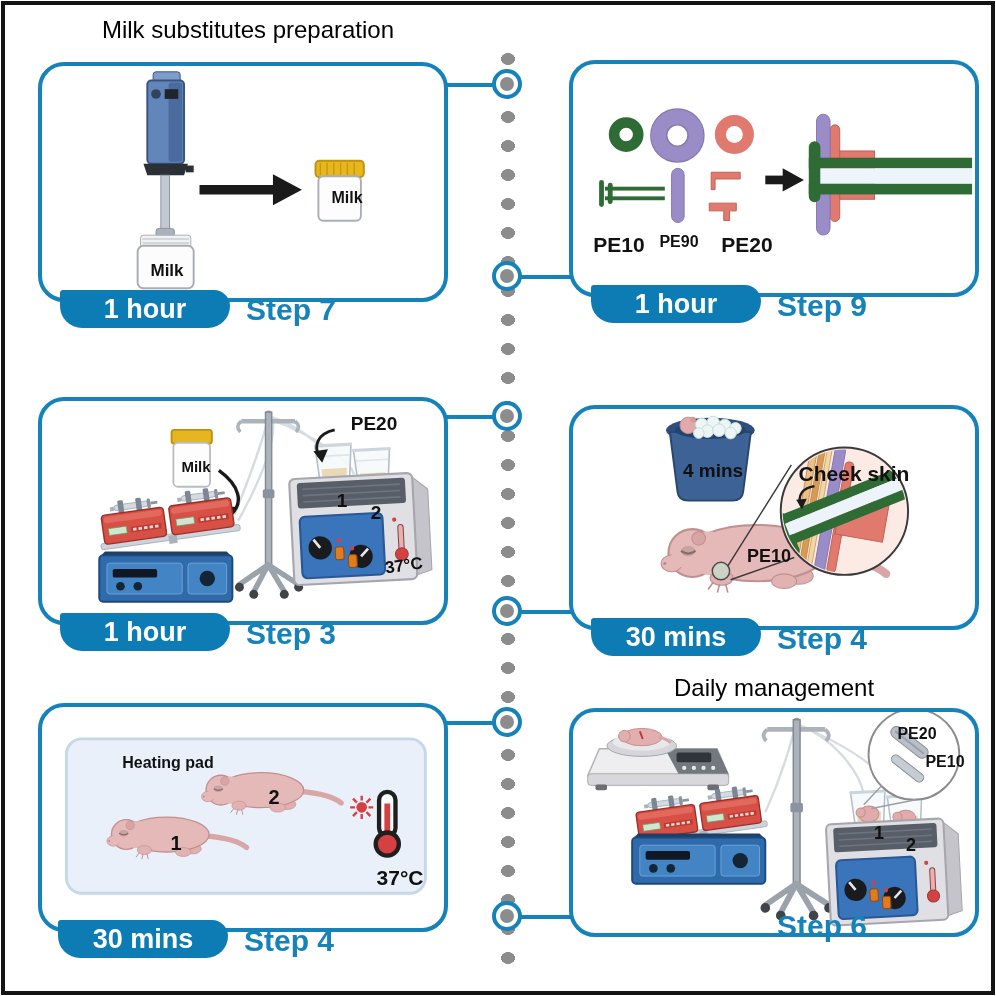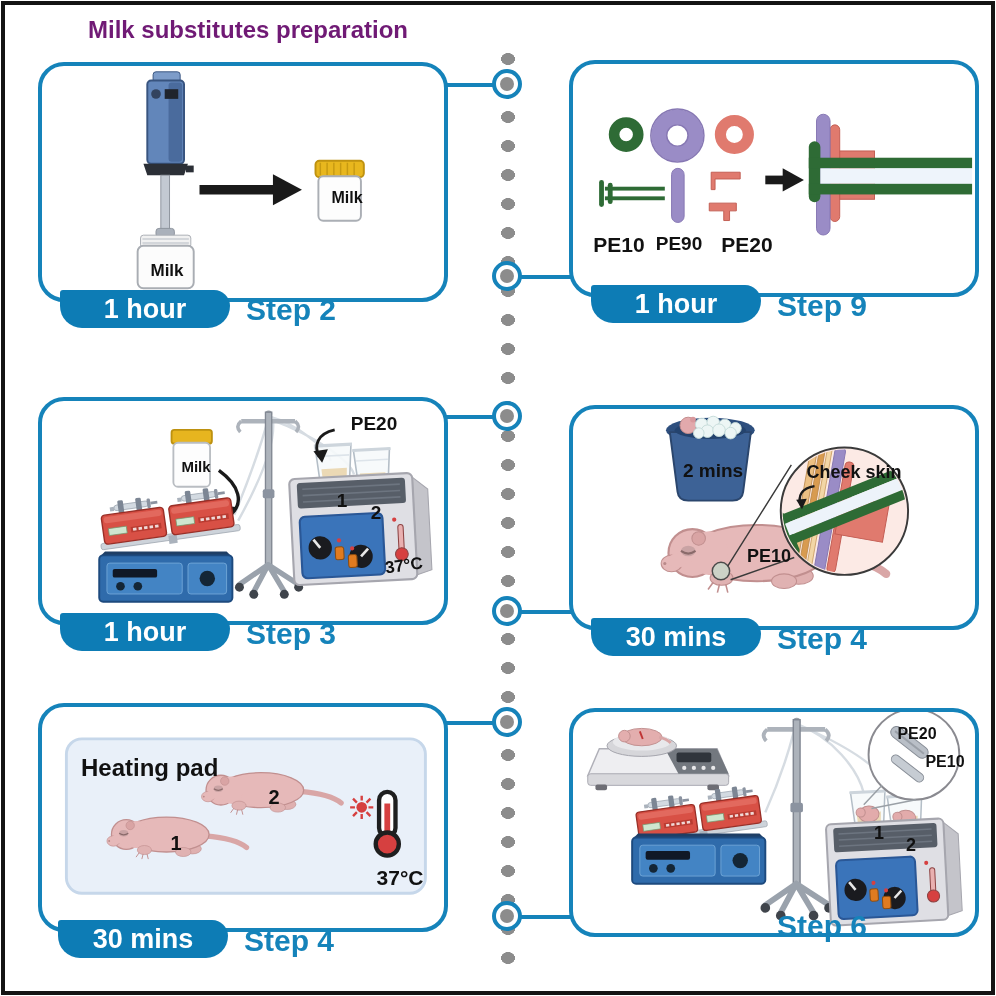--- a/index.html
+++ b/index.html
@@ -8,21 +8,21 @@
   .frame{position:absolute;inset:1px;border:4px solid #141414;pointer-events:none;}
   
   .spine-dots{position:absolute;left:501px;top:50px;width:14px;height:928px;
     background-image:radial-gradient(ellipse 7px 6px at 7px 9px,#8c8c8c 97%,transparent 100%);
     background-repeat:repeat-y;background-size:14px 29px;}
   .node{position:absolute;width:22px;height:22px;border:4.5px solid #1583ba;border-radius:50%;background:#fff;}
   .node::after{content:"";position:absolute;inset:4px;border-radius:50%;background:#8c8c8c;}
   .conn{position:absolute;height:4px;background:#1583ba;}
   
   .pbox{position:absolute;border:4px solid #1583ba;border-radius:26px;background:#fff;}
-  .ptitle{position:absolute;font-weight:bold;font-size:24px;color:#701a75;white-space:nowrap;
+  .ptitle{position:absolute;font-weight:normal;font-size:24px;color:#000000;white-space:nowrap;
           transform:translateX(-50%);}
   .badge{position:absolute;width:170px;height:38px;background:#0d7cb5;color:#ffffff;
          font-weight:bold;font-size:27px;text-align:center;line-height:38px;
          border-radius:3px 16px 22px 22px;}
   .steplbl{position:absolute;color:#1583ba;font-weight:bold;font-size:30px;white-space:nowrap;}
   .olabel{position:absolute;font-weight:bold;color:#111;text-align:center;line-height:1.05;}
   .pbox svg{position:absolute;inset:0;width:100%;height:100%;}
 </style>
 </head>
 <body>
@@ -161,21 +161,21 @@
       <path d="M160 128 H238" stroke="#1a1a1a" stroke-width="10"></path>
       <path d="M236 112 L266 128 L236 144 Z" fill="#1a1a1a"></path>
       <rect x="280" y="98" width="50" height="17" rx="4" fill="#e8b71e" stroke="#bf9210" stroke-width="2"></rect>
       <path d="M285 100 v13 M292 100 v13 M299 100 v13 M306 100 v13 M313 100 v13 M320 100 v13" stroke="#c79a12" stroke-width="1.5"></path>
       <rect x="283" y="114" width="44" height="46" rx="5" fill="#fdfdfd" stroke="#abafb5" stroke-width="2"></rect>
     </svg>
     <div class="olabel" style="left:95px;top:196px;width:60px;font-size:17px">Milk</div>
     <div class="olabel" style="left:275px;top:124px;width:60px;font-size:16px">Milk</div>
   </div>
   <div class="badge" style="left:60px;top:290px">1 hour</div>
-  <div class="steplbl" style="left:246px;top:293px">Step 2</div>
+  <div class="steplbl" style="left:246px;top:293px">Step 7</div>
 
   <div class="pbox" style="left:569px;top:60px;width:402px;height:229px">
     <svg viewBox="0 0 410 237">
       <circle cx="52" cy="73" r="12.5" fill="none" stroke="#2e6b35" stroke-width="11"></circle>
       <circle cx="105" cy="74" r="19" fill="none" stroke="#9a8cc6" stroke-width="16"></circle>
       <circle cx="105" cy="74" r="27.5" fill="none" stroke="#8677b3" stroke-width="1.5"></circle>
       <circle cx="105" cy="74" r="11" fill="none" stroke="#8677b3" stroke-width="1.5"></circle>
       <circle cx="164" cy="73" r="14.5" fill="none" stroke="#e07a6e" stroke-width="11.5"></circle>
       <rect x="24" y="120" width="5" height="28" rx="2.5" fill="#2e6b35"></rect>
       <rect x="33" y="123" width="5" height="22" rx="2.5" fill="#2e6b35"></rect>
@@ -188,21 +188,21 @@
       <path d="M214 108 L236 120 L214 132 Z" fill="#1a1a1a"></path>
       <rect x="263" y="90" width="46" height="50" fill="#e07a6e" stroke="#c25c52"></rect>
       <rect x="263" y="63" width="10" height="100" rx="5" fill="#e07a6e" stroke="#c25c52"></rect>
       <rect x="249" y="52" width="14" height="125" rx="7" fill="#9a8cc6" stroke="#8677b3"></rect>
       <rect x="241" y="80" width="12" height="63" rx="6" fill="#2e6b35"></rect>
       <rect x="241" y="97" width="169" height="11" fill="#2e6b35"></rect>
       <rect x="253" y="108" width="157" height="16" fill="#eef4fb"></rect>
       <rect x="241" y="124" width="169" height="11" fill="#2e6b35"></rect>
     </svg>
     <div class="olabel" style="left:14px;top:170px;width:64px;font-size:21px">PE10</div>
-    <div class="olabel" style="left:74px;top:170px;width:64px;font-size:19px">PE90</div>
+    <div class="olabel" style="left:74px;top:170px;width:64px;font-size:16px">PE90</div>
     <div class="olabel" style="left:140px;top:170px;width:68px;font-size:21px">PE20</div>
   </div>
   <div class="badge" style="left:591px;top:285px">1 hour</div>
   <div class="steplbl" style="left:777px;top:289px">Step 9</div>
 
   <div class="pbox" style="left:38px;top:397px;width:402px;height:220px">
     <svg viewBox="0 0 410 228">
       <path d="M196,118 C220,60 228,30 232,16 M232,16 C262,24 292,50 296,62 M200,124 C232,66 238,36 236,20 M236,20 C280,36 316,62 320,76" stroke="#d6dce2" stroke-width="2.5" fill="none"></path>
       <use href="#ivpole" transform="translate(192,6) scale(0.93)"></use>
       <g transform="translate(130,30) scale(0.95)">
@@ -268,50 +268,51 @@
         <g transform="rotate(-22 278 106)">
           <rect x="208" y="82" width="12" height="48" rx="6" fill="#2e6b35"></rect>
           <rect x="216" y="85" width="140" height="10" fill="#2e6b35"></rect>
           <rect x="216" y="95" width="140" height="13" fill="#edf3fa"></rect>
           <rect x="216" y="108" width="140" height="10" fill="#2e6b35"></rect>
         </g>
       </g>
       <path d="M247 80 C234 82 229 90 233 100" stroke="#1a1a1a" stroke-width="2.5" fill="none"></path>
       <path d="M228 94 L234 104 L239 93 Z" fill="#1a1a1a"></path>
     </svg>
-    <div class="olabel" style="left:102px;top:52px;width:76px;font-size:19px">2 mins</div>
-    <div class="olabel" style="left:216px;top:54px;width:130px;font-size:18px">Cheek skin</div>
+    <div class="olabel" style="left:102px;top:52px;width:76px;font-size:19px">4 mins</div>
+    <div class="olabel" style="left:216px;top:54px;width:130px;font-size:21px">Cheek skin</div>
     <div class="olabel" style="left:164px;top:138px;width:64px;font-size:18px">PE10</div>
   </div>
   <div class="badge" style="left:591px;top:618px">30 mins</div>
   <div class="steplbl" style="left:777px;top:622px">Step 4</div>
 
   <div class="pbox" style="left:38px;top:703px;width:402px;height:221px">
     <svg viewBox="0 0 410 229">
       <rect x="22" y="33" width="372" height="160" rx="16" fill="#e9f0f9" stroke="#c6d7ea" stroke-width="3"></rect>
       <use href="#pup" transform="translate(162,58) scale(0.67)"></use>
       <use href="#pup" transform="translate(64,104) scale(0.67)"></use>
       <g transform="translate(322,96)">
         <g stroke="#d64040" stroke-width="2.5">
           <path d="M6 -4 L6 1 M6 15 L6 20 M-6 8 L-1 8 M13 8 L18 8 M-3 -1 L1 3 M11 13 L15 17 M15 -1 L11 3 M1 13 L-3 17"></path>
         </g>
         <circle cx="6" cy="8" r="5.5" fill="#d64040"></circle>
         <rect x="24" y="-8" width="17" height="46" rx="8.5" fill="#ffffff" stroke="#1f1f1f" stroke-width="4.5"></rect>
         <rect x="29.5" y="4" width="6" height="32" fill="#d64040"></rect>
         <circle cx="32.5" cy="46" r="12" fill="#d64040" stroke="#1f1f1f" stroke-width="4.5"></circle>
       </g>
     </svg>
-    <div class="olabel" style="left:39px;top:48px;width:160px;font-size:24px;text-align:left">Heating pad</div>
+    <div class="olabel" style="left:46px;top:48px;width:160px;font-size:16px;text-align:center">Heating pad</div>
     <div class="olabel" style="left:124px;top:126px;width:20px;font-size:20px">1</div>
     <div class="olabel" style="left:222px;top:80px;width:20px;font-size:20px">2</div>
     <div class="olabel" style="left:316px;top:160px;width:84px;font-size:21px">37°C</div>
   </div>
   <div class="badge" style="left:58px;top:920px">30 mins</div>
   <div class="steplbl" style="left:244px;top:924px">Step 4</div>
 
+  <div class="ptitle" style="left:774px;top:674px">Daily management</div>
   <div class="pbox" style="left:569px;top:708px;width:402px;height:221px">
     <svg viewBox="0 0 410 229">
       <path d="M196,104 C220,50 224,24 228,12 M228,12 C266,26 292,60 298,84 M232,14 C292,40 322,64 330,86" stroke="#d6dce2" stroke-width="2.5" fill="none"></path>
       <use href="#ivpole" transform="translate(186,2)"></use>
       <g transform="translate(16,8)">
         <polygon points="8,30 130,30 142,58 -4,58" fill="#eeeef1" stroke="#b0b0b8" stroke-width="1.5"></polygon>
         <rect x="-4" y="56" width="146" height="12" rx="3" fill="#d8d8dc" stroke="#a8a8b0"></rect>
         <rect x="4" y="67" width="12" height="6" rx="2" fill="#6d6d74"></rect>
           <rect x="120" y="67" width="12" height="6" rx="2" fill="#6d6d74"></rect>
         <polygon points="76,30 130,30 142,56 90,56" fill="#73787f"></polygon>

